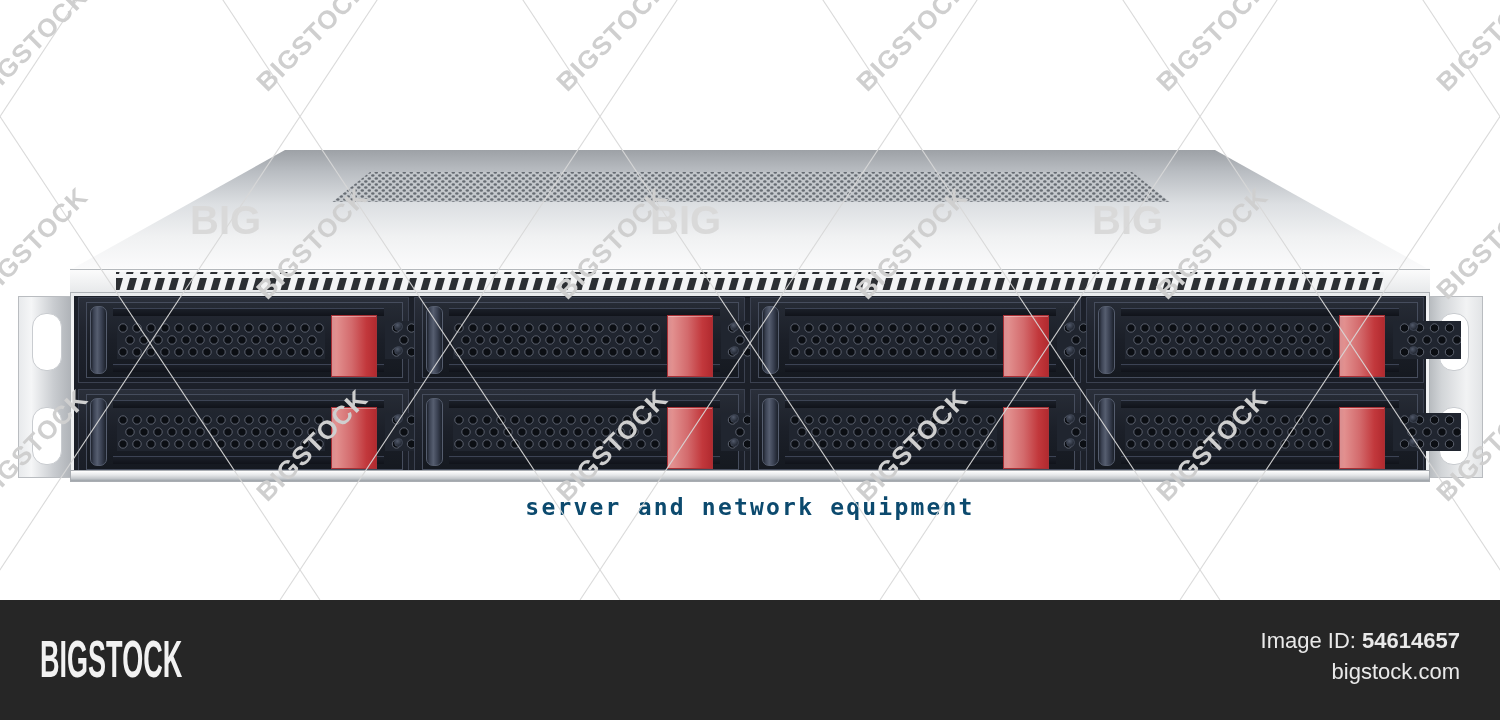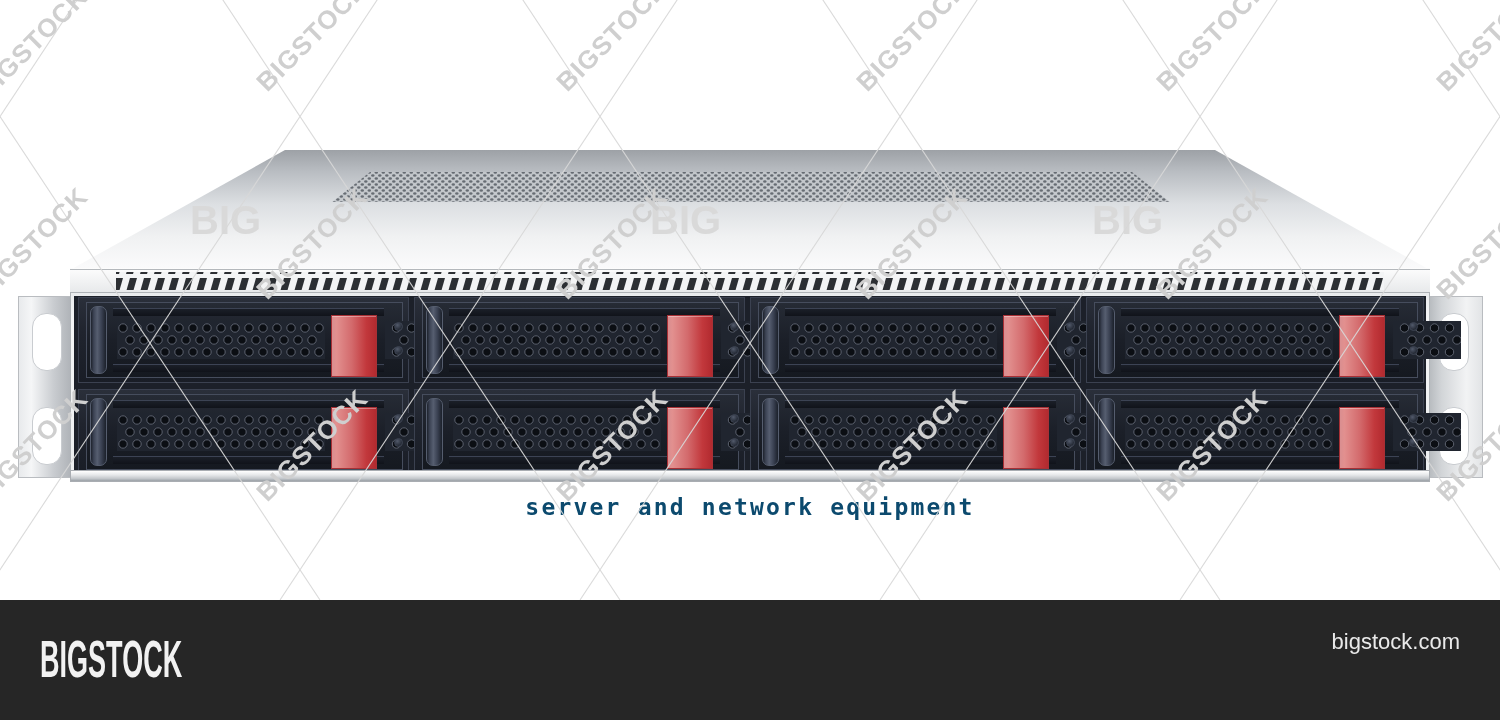--- a/index.html
+++ b/index.html
@@ -876,17 +876,21 @@
     <span class="wm-text" style="left:240px;top:430px;font-size:26px;transform:rotate(-45deg);">BIGSTOCK</span>
     <span class="wm-text" style="left:540px;top:430px;font-size:26px;transform:rotate(-45deg);">BIGSTOCK</span>
     <span class="wm-text" style="left:840px;top:430px;font-size:26px;transform:rotate(-45deg);">BIGSTOCK</span>
     <span class="wm-text" style="left:1140px;top:430px;font-size:26px;transform:rotate(-45deg);">BIGSTOCK</span>
     <span class="wm-text" style="left:1420px;top:430px;font-size:26px;transform:rotate(-45deg);">BIGSTOCK</span>
   </div>
 
   <div id="footer">
     <div class="brand">BIGSTOCK</div>
     <div class="foot-right">
+      <div class="foot-line1">
+        <span>Image ID:</span>
+        <b>54614657</b>
+      </div>
       <div class="foot-line2">bigstock.com</div>
     </div>
   </div>
 
 </div>
 
 </body></html>

